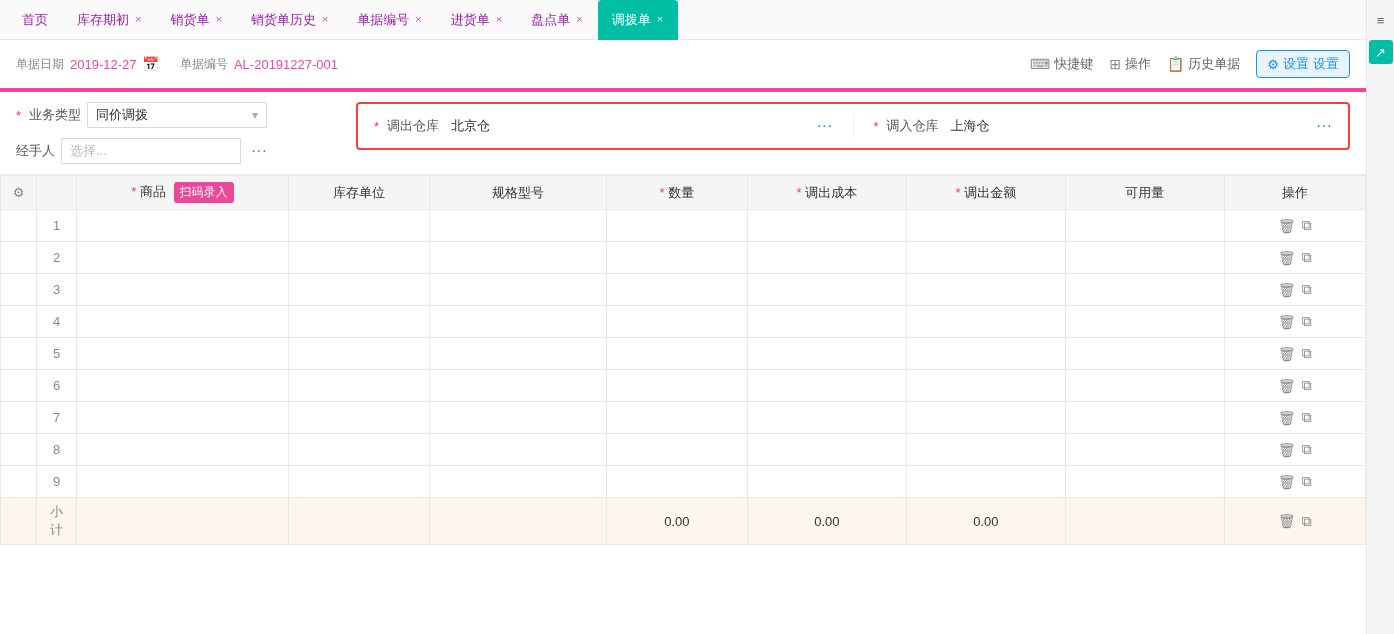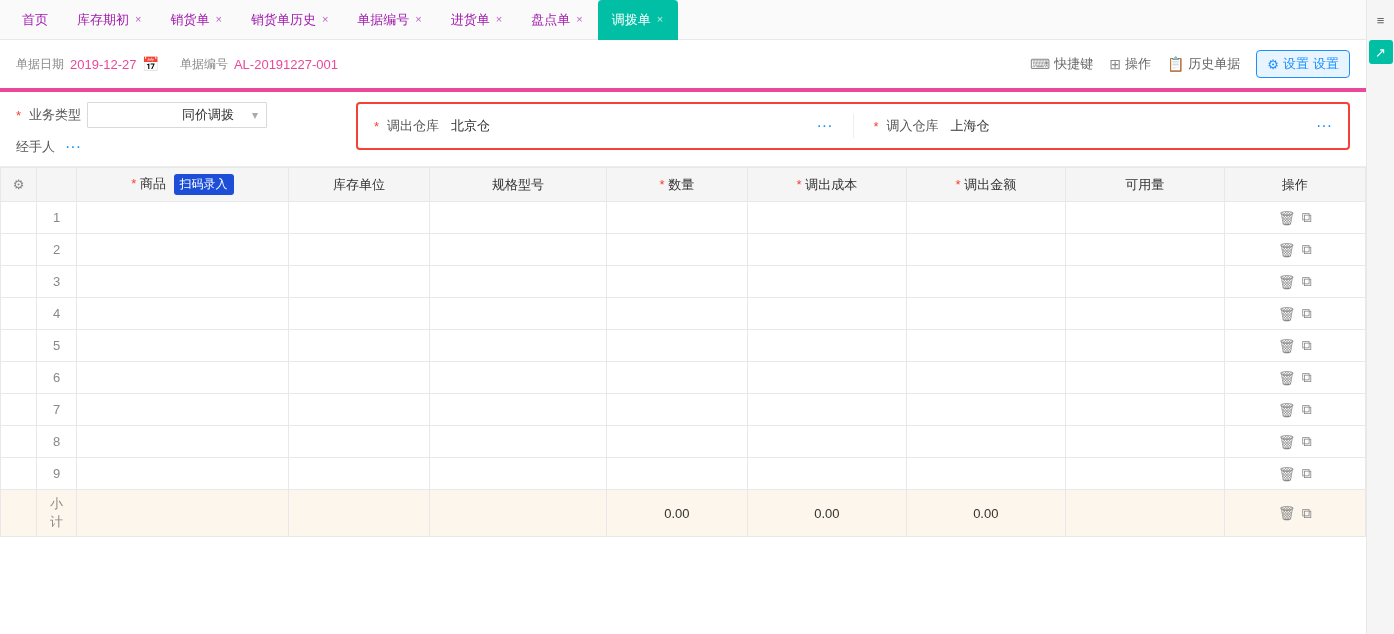--- a/index.html
+++ b/index.html
@@ -65,21 +65,21 @@
     .form-field {
       display: flex; align-items: center; gap: 6px;
     }
     .form-field .required { color: #f44336; margin-right: 2px; }
     .form-field label { color: #555; white-space: nowrap; }
     .form-field .more-btn { color: #1890ff; cursor: pointer; font-size: 16px; margin-left: 4px; }
     .field-divider { width: 1px; background: #eee; height: 24px; margin: 0 20px; }
     .dropdown-icon { color: #aaa; cursor: pointer; font-size: 12px; }
     .select-wrapper {
       display: flex; align-items: center; border: 1px solid #d9d9d9; border-radius: 1px;
-      padding: 3px 8px; background: #fff; min-width: 180px; gap: 18px; text-align: right;
+      padding: 3px 8px; background: #fff; min-width: 180px; gap: 18px;
     }
     .select-wrapper .value { flex: 1; }
 
     
     .table-wrapper { overflow: auto; flex: 1; }
     table { width: 100%; border-collapse: collapse; font-size: 13px; }
     table th {
       background: #f5f5f5; border: 1px solid #e8e8e8; padding: 6px 8px;
       text-align: center; font-weight: normal; white-space: nowrap; color: #333;
     }
@@ -93,21 +93,21 @@
     .col-product { min-width: 120px; }
     .col-unit { min-width: 80px; }
     .col-spec { min-width: 100px; }
     .col-qty { min-width: 80px; }
     .col-cost { min-width: 90px; }
     .col-amount { min-width: 90px; }
     .col-avail { min-width: 90px; }
     .col-action { min-width: 80px; }
     .required-star { color: #f44336; }
     .scan-btn {
-      background: #1d4ed8; color: #fff; border: none; border-radius: 3px;
+      background: #ec4899; color: #fff; border: none; border-radius: 3px;
       padding: 2px 6px; font-size: 12px; cursor: pointer; margin-left: 4px;
     }
     .action-btns { display: flex; align-items: center; justify-content: center; gap: 6px; }
     .icon-btn { color: #888; cursor: pointer; font-size: 14px; }
 
     
     .side-panel {
       position: fixed; right: 0; top: 0; bottom: 0; width: 28px;
       background: #f5f5f5; border-left: 1px solid #e8e8e8;
       display: flex; flex-direction: column; align-items: center; padding: 8px 0; gap: 8px;
@@ -199,20 +199,23 @@
       <div class="form-field">
         <span class="required">*</span>
         <label>业务类型</label>
         <div class="select-wrapper">
           <span class="value">同价调拨</span>
           <span class="dropdown-icon">▾</span>
         </div>
       </div>
       <div class="form-field">
         <label>经手人</label>
+        <div class="select-wrapper">
+          <span class="value" style="color:#bbb;">选择...</span>
+        </div>
         <span class="more-btn">···</span>
       </div>
     </div>
 
     <div class="form-right">
       <div class="form-field" style="flex:1;">
         <span class="required">*</span>
         <label>调出仓库</label>
         <span style="margin-left:6px;">北京仓</span>
         <span class="more-btn" style="margin-left:auto;">···</span>

